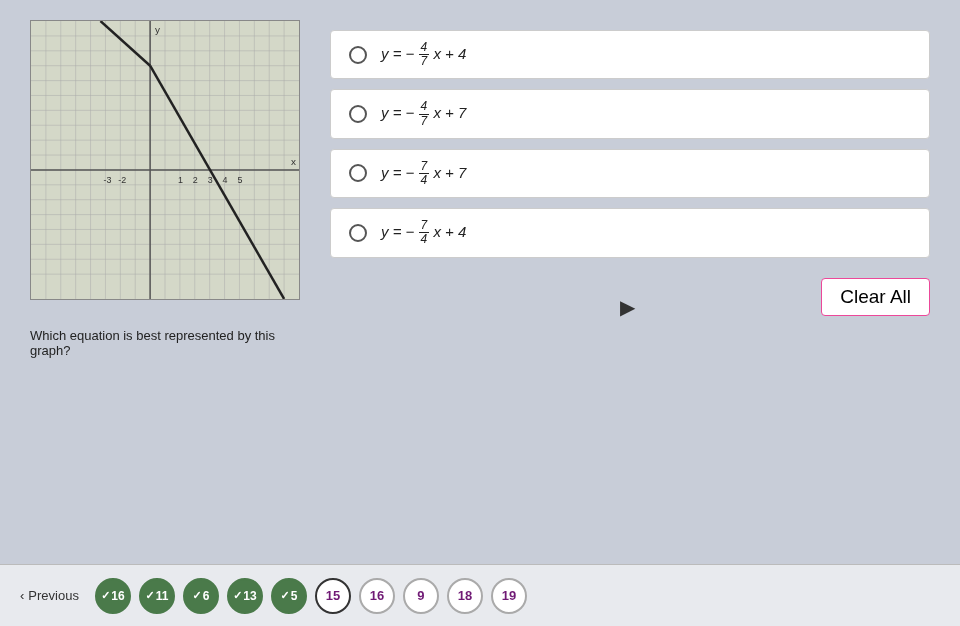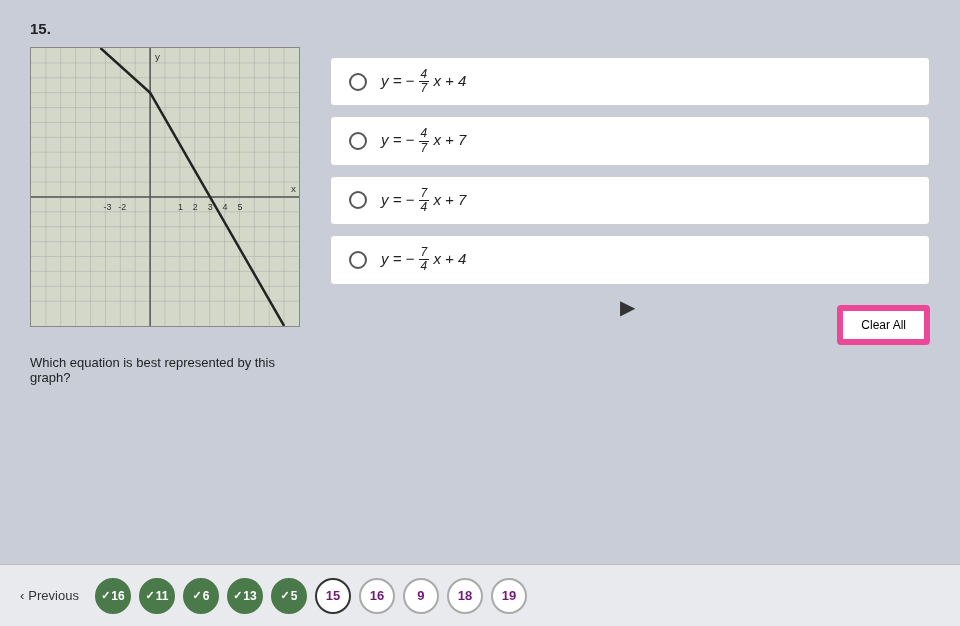--- a/index.html
+++ b/index.html
@@ -97,24 +97,24 @@
       border-bottom: 1px solid #222;
       padding: 0 2px;
       font-size: 12px;
     }
     .fraction .denominator {
       padding: 0 2px;
       font-size: 12px;
     }
     .clear-all-btn {
       background: white;
-      border: 6px solid #ec4899;
+      border: 1px solid #ec4899;
       border-radius: 4px;
       padding: 7px 18px;
-      font-size: 12px;
+      font-size: 19px;
       cursor: pointer;
       display: inline-block;
       margin-top: 6px;
       align-self: flex-end;
     }
     
     .bottom-bar {
       position: absolute;
       bottom: 0;
       left: 0;
@@ -170,21 +170,20 @@
       font-size: 20px;
       color: #333;
       pointer-events: none;
     }
   </style>
 </head>
 <body>
 
 <div class="main-container">
 
-  <div class="question-number">15.</div>
 
   <div class="content-area">
     <div class="left-panel">
 
       <div class="graph-container">
         <svg class="graph-canvas" viewBox="0 0 270 280" xmlns="http://www.w3.org/2000/svg">
 
           <rect width="270" height="280" fill="#d4d8c8"></rect>
 
           <g stroke="#aaa" stroke-width="0.5">

